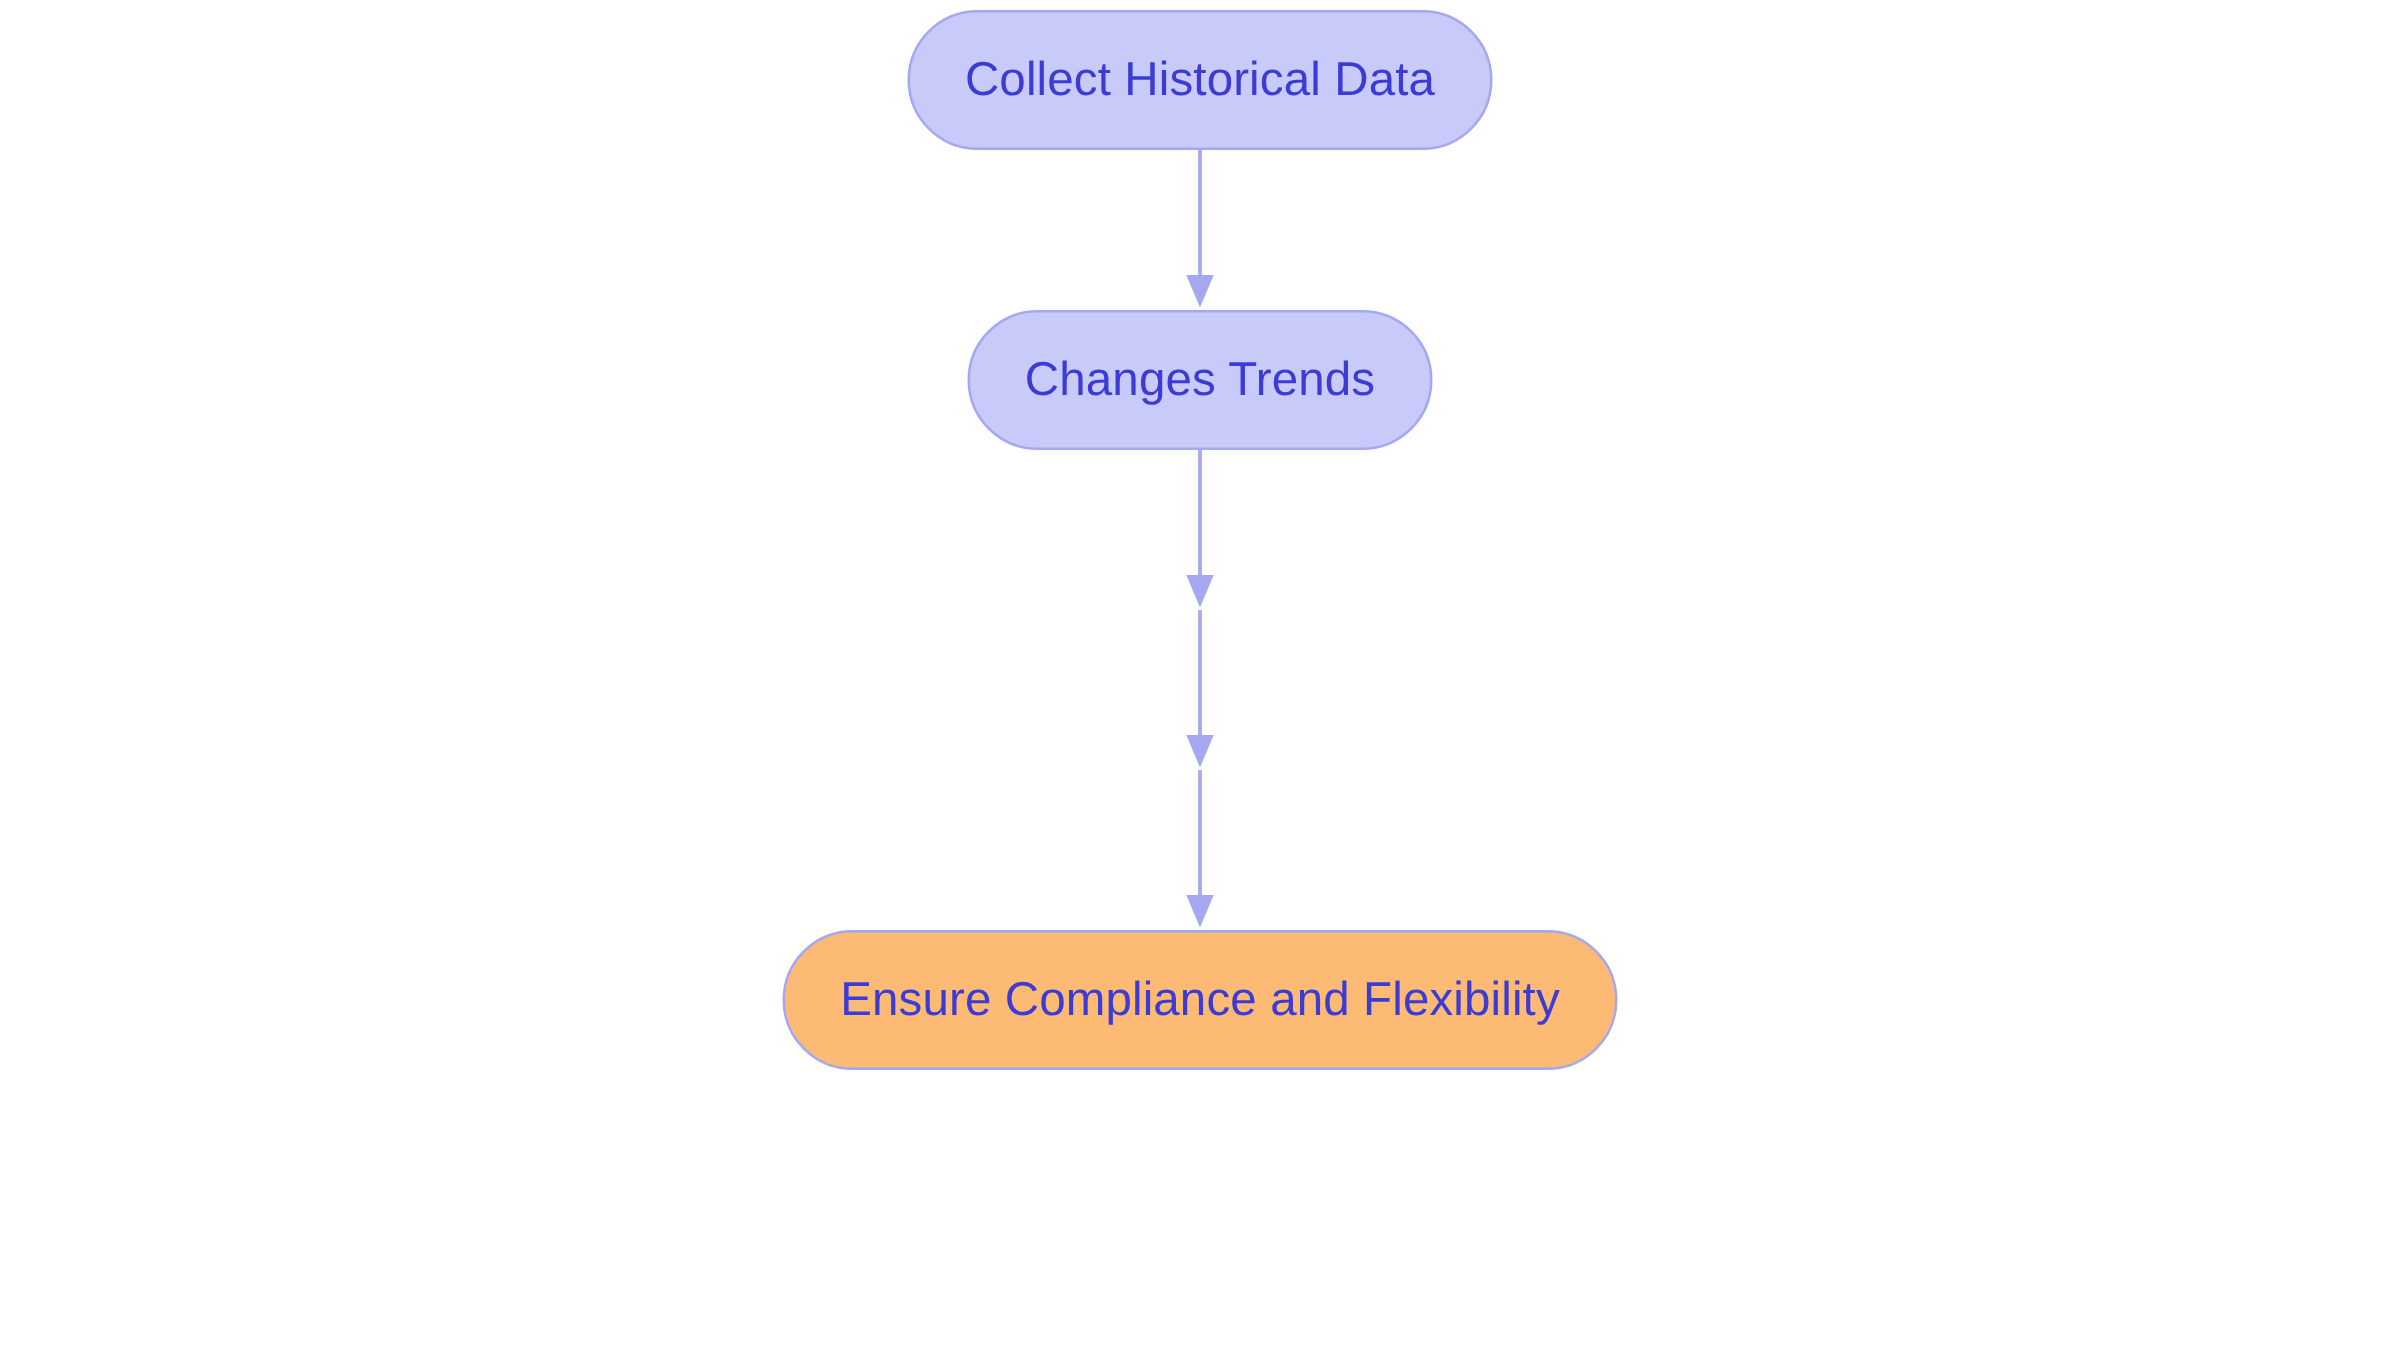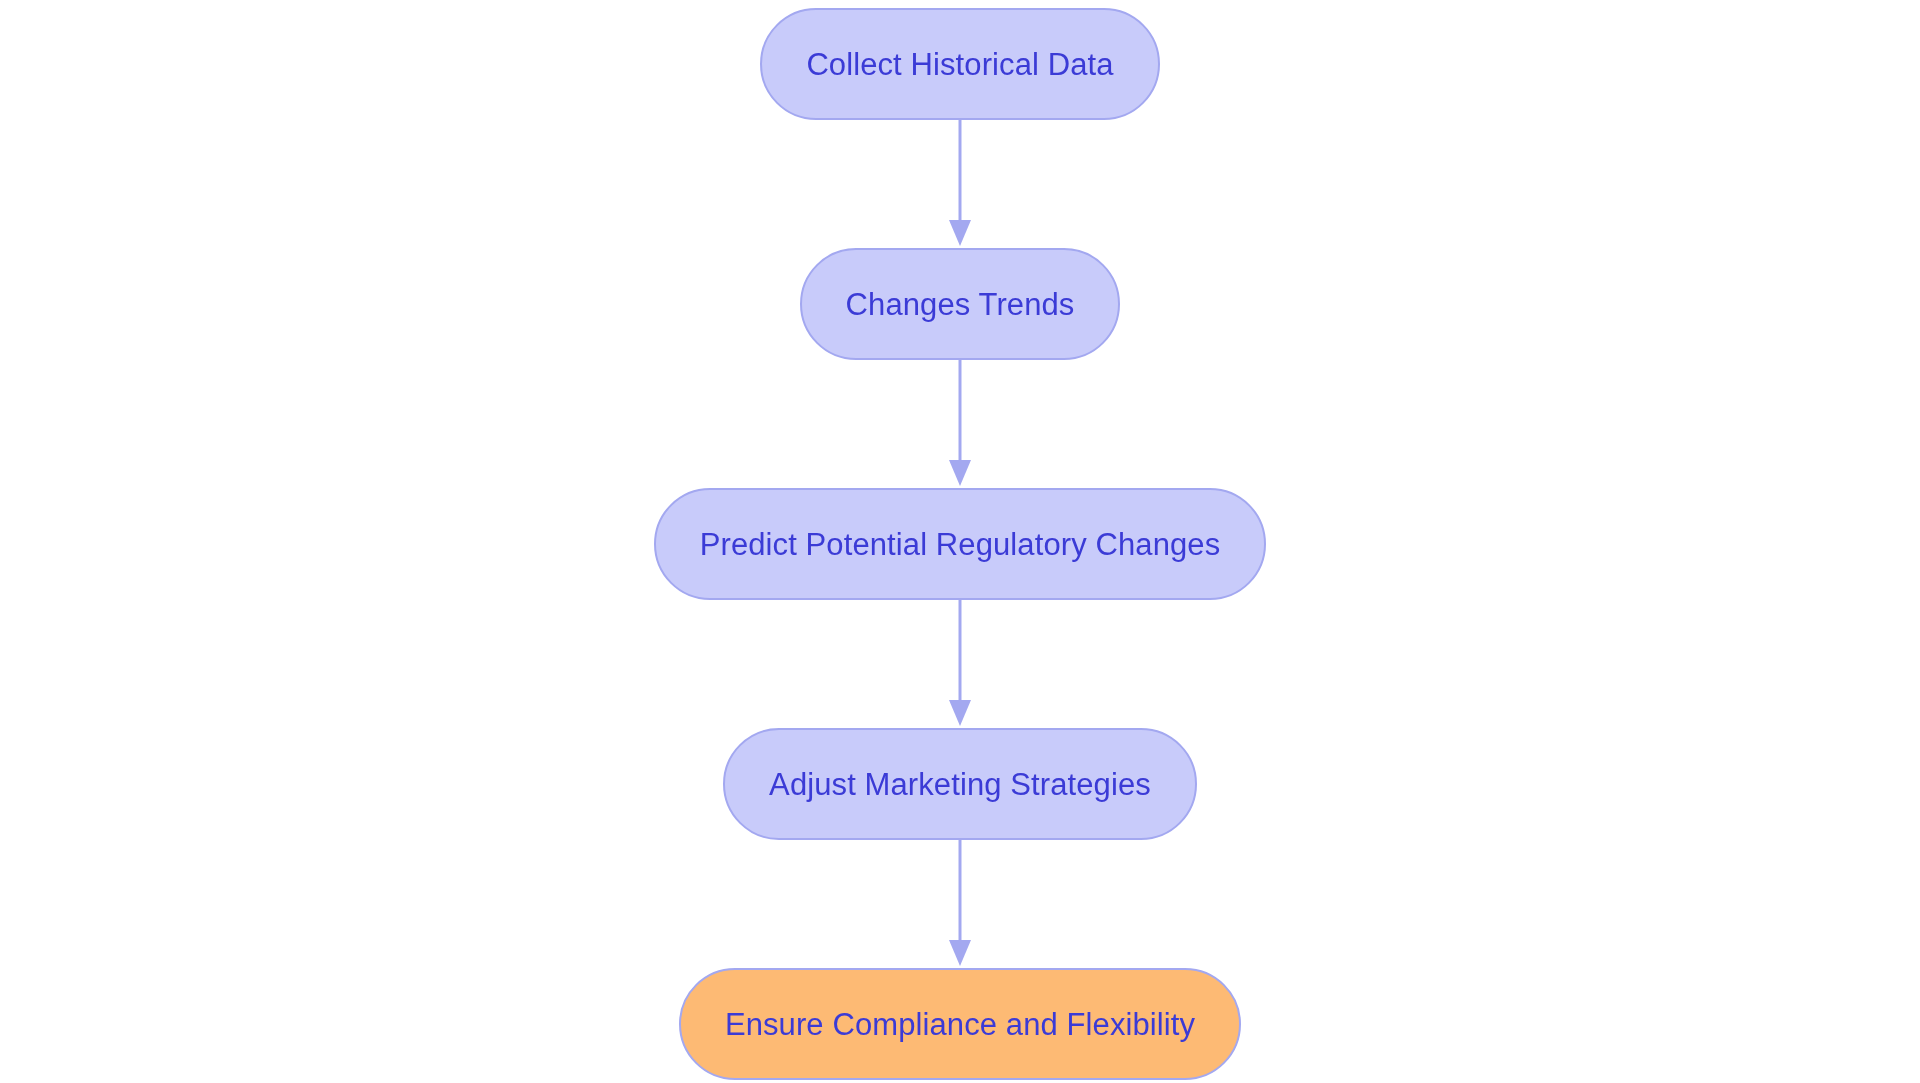--- a/index.html
+++ b/index.html
@@ -40,21 +40,21 @@
     height: 112px;
     border-radius: 56px;
     background: #c8cbfa;
     border: 2px solid #a3a8f0;
     color: #3b3bd6;
     display: flex;
     align-items: center;
     justify-content: center;
     padding: 0 44px;
     white-space: nowrap;
-    font-size: 31px;
+    font-size: 38px;
     font-weight: 400;
     letter-spacing: 0.1px;
     line-height: 1;
     flex: 0 0 auto;
   }
 
   .node-label {
     display: block;
     pointer-events: none;
   }
@@ -99,34 +99,28 @@
       <span class="node-label">Changes Trends</span>
     </div>
 
     <div class="connector">
       <svg viewBox="0 0 26 128" xmlns="http://www.w3.org/2000/svg" aria-hidden="true">
         <line x1="13" y1="0" x2="13" y2="104" stroke="#a3a8f0" stroke-width="3"></line>
         <polygon points="13,126 2,100 24,100" fill="#a3a8f0"></polygon>
       </svg>
     </div>
 
-    <div class="node" style="background: rgb(200, 203, 250); border-color: rgb(163, 168, 240); color: rgb(59, 59, 214);">
-      <span class="node-label">Predict Potential Regulatory Changes</span>
-    </div>
 
     <div class="connector">
       <svg viewBox="0 0 26 128" xmlns="http://www.w3.org/2000/svg" aria-hidden="true">
         <line x1="13" y1="0" x2="13" y2="104" stroke="#a3a8f0" stroke-width="3"></line>
         <polygon points="13,126 2,100 24,100" fill="#a3a8f0"></polygon>
       </svg>
     </div>
 
-    <div class="node" style="background: rgb(200, 203, 250); border-color: rgb(163, 168, 240); color: rgb(59, 59, 214);">
-      <span class="node-label">Adjust Marketing Strategies</span>
-    </div>
 
     <div class="connector">
       <svg viewBox="0 0 26 128" xmlns="http://www.w3.org/2000/svg" aria-hidden="true">
         <line x1="13" y1="0" x2="13" y2="104" stroke="#a3a8f0" stroke-width="3"></line>
         <polygon points="13,126 2,100 24,100" fill="#a3a8f0"></polygon>
       </svg>
     </div>
 
     <div class="node" style="background: #fdba74; border-color: rgb(163, 168, 240); color: rgb(59, 59, 214);">
       <span class="node-label">Ensure Compliance and Flexibility</span>

